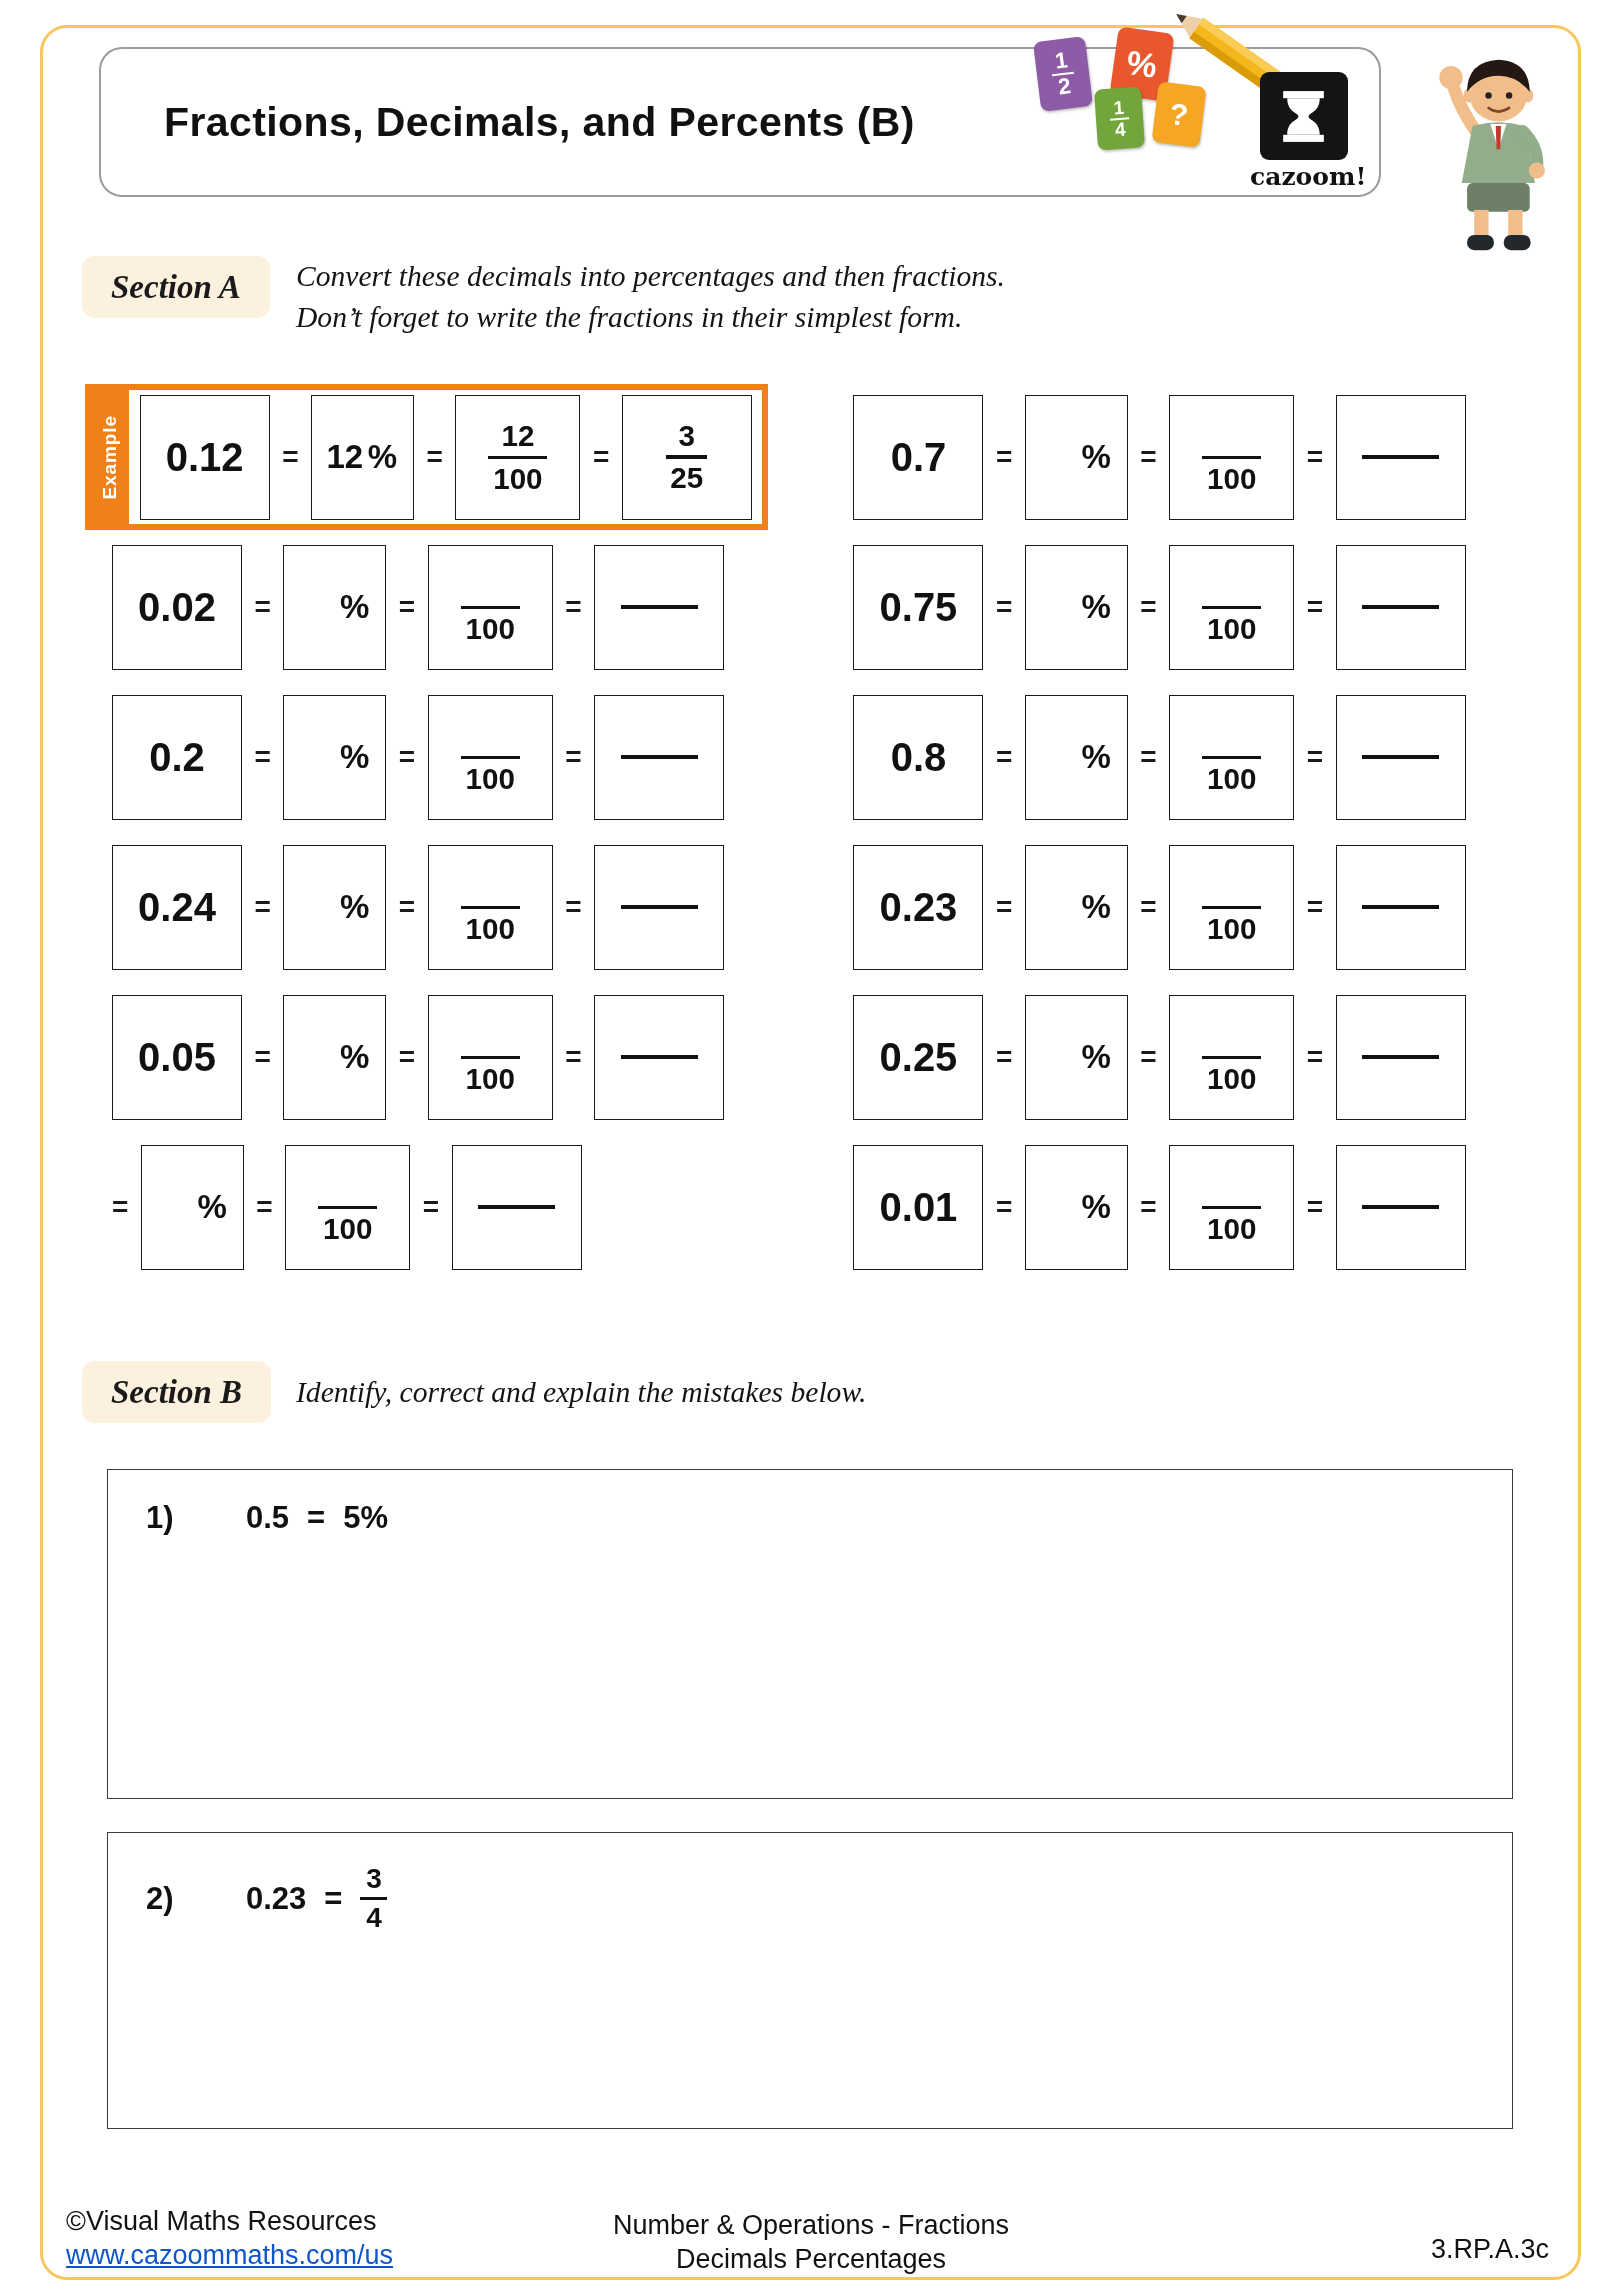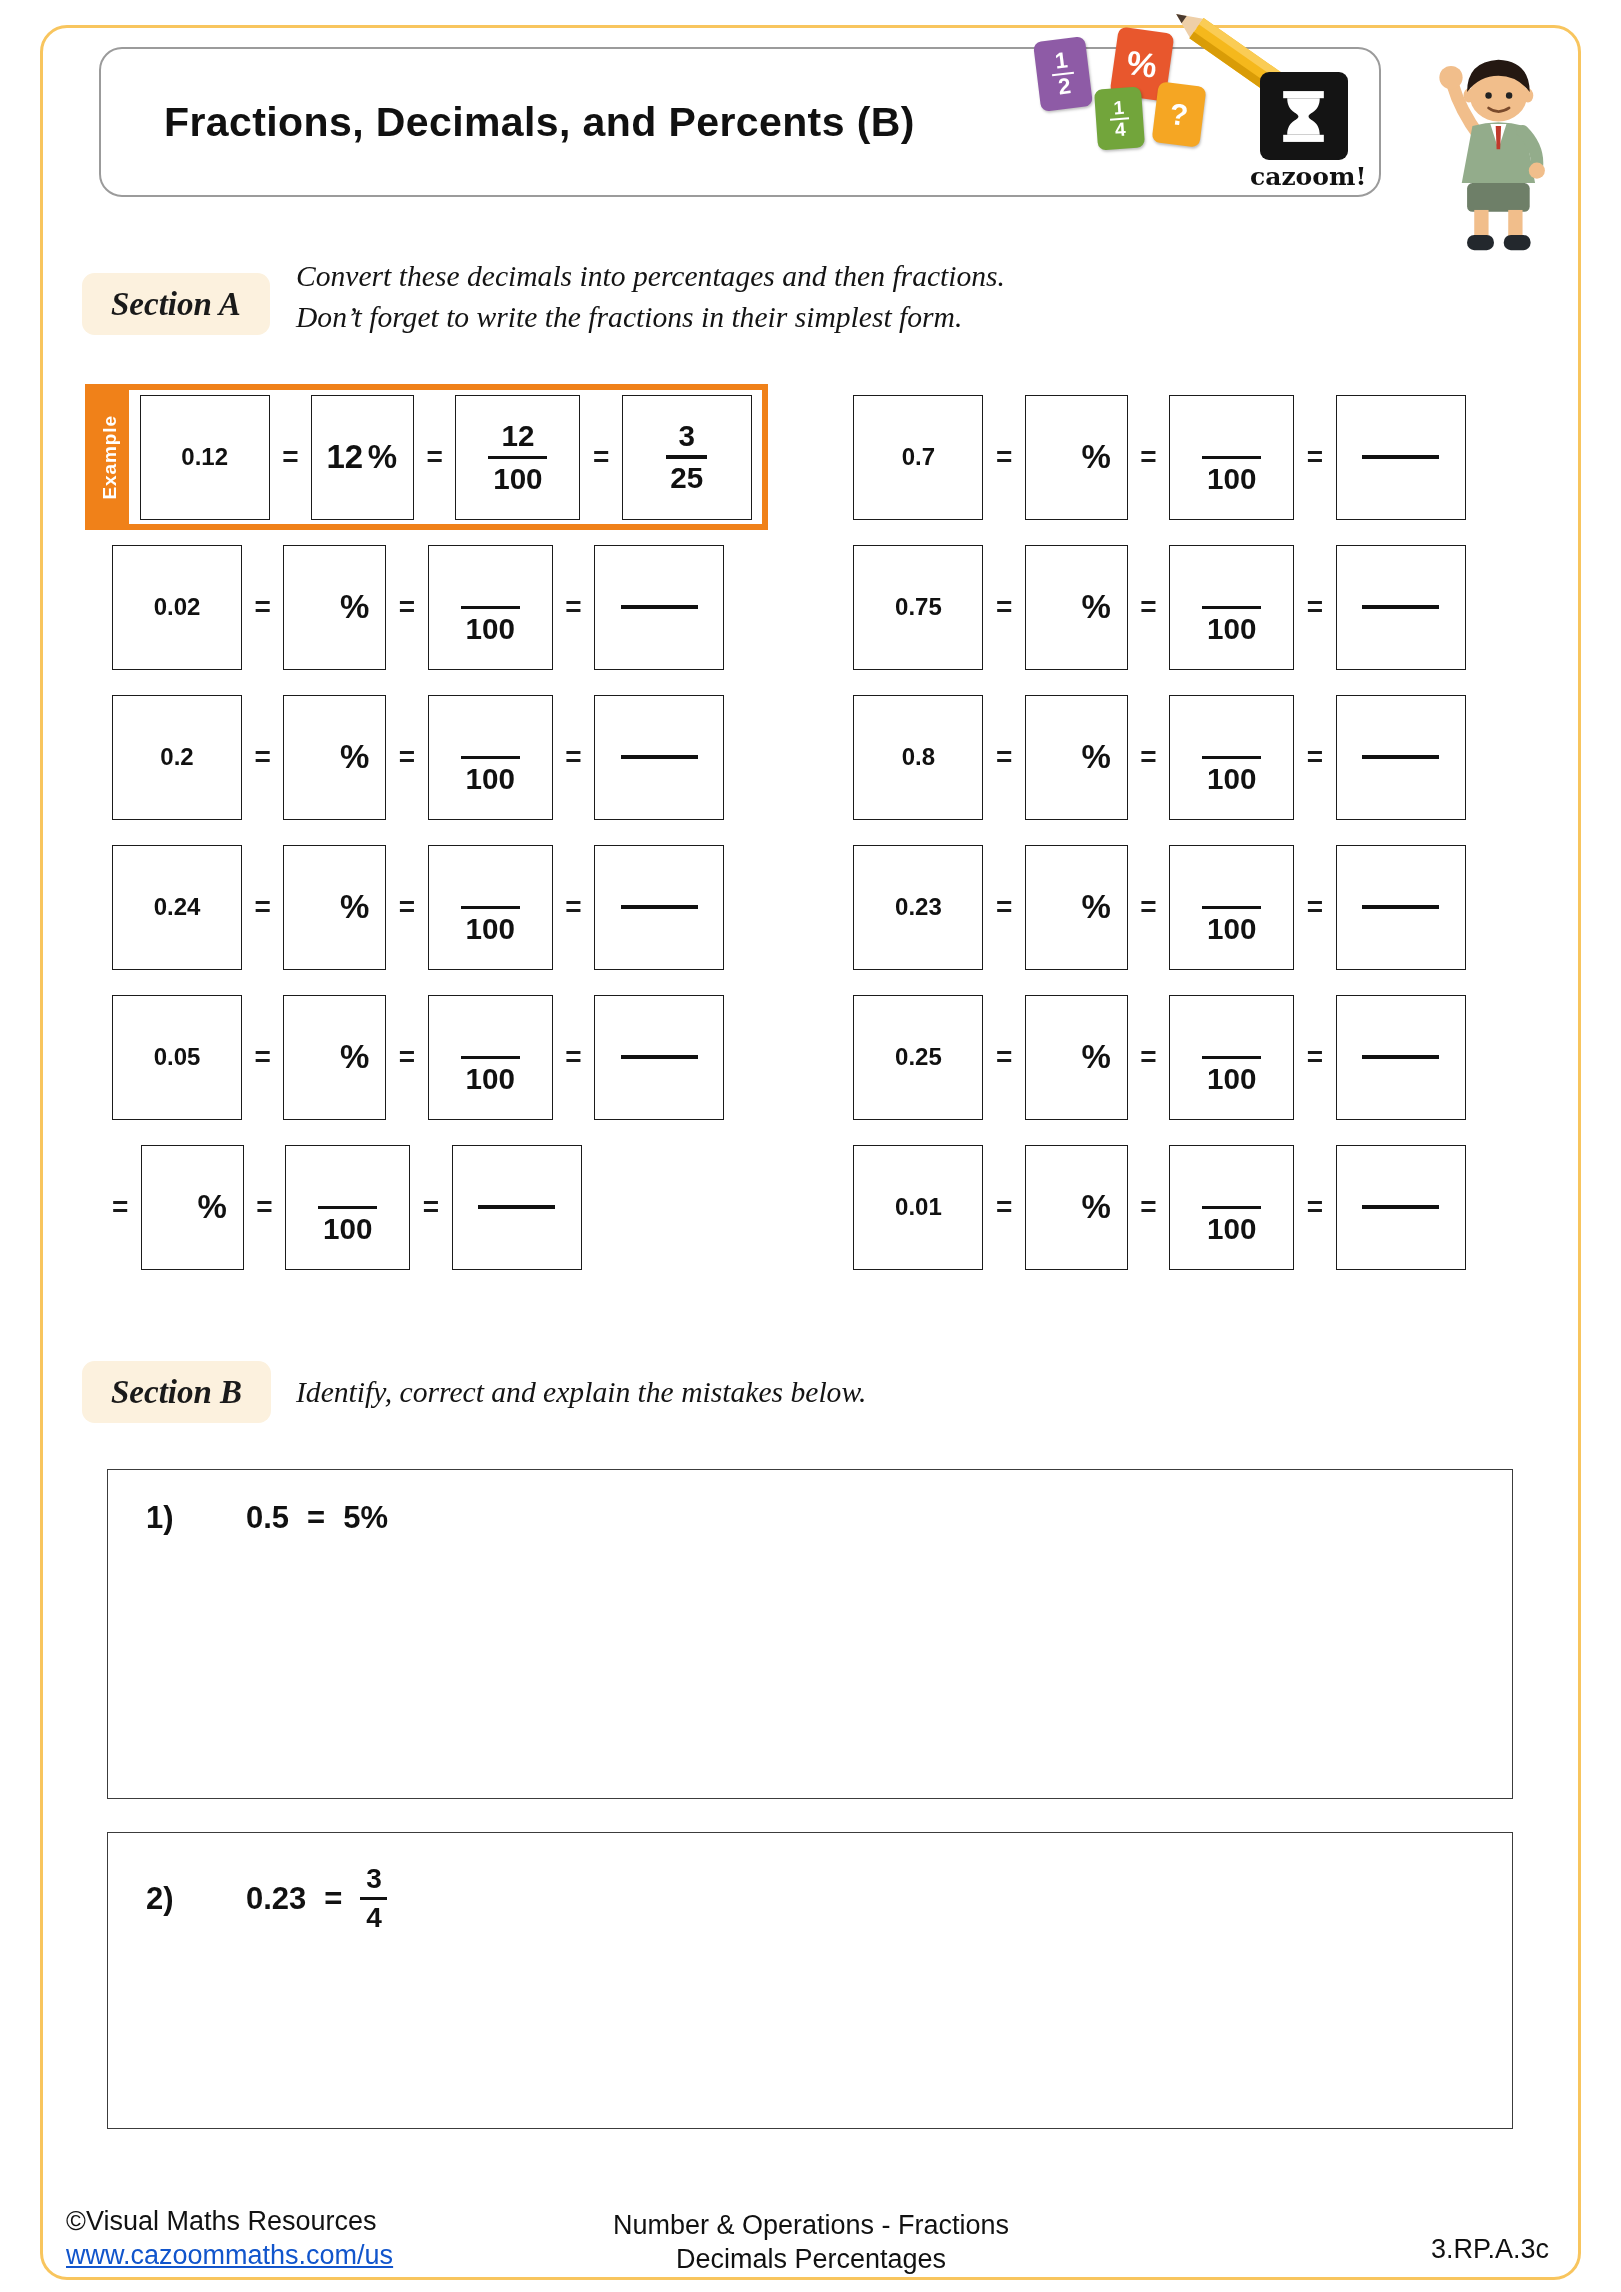--- a/index.html
+++ b/index.html
@@ -26,34 +26,34 @@
   .logo-wrap { position:absolute; left:1250px; top:72px; width:107px; text-align:center; z-index:5; }
   .logo-box { width:88px; height:88px; margin:0 auto; background:#141414; border-radius:9px;
     display:flex; align-items:center; justify-content:center; }
   .logo-text { font-family:"DejaVu Serif", serif; font-weight:bold; font-size:25px; color:#111; margin-top:1.8px; }
 
   .boy-wrap { position:absolute; left:1417px; top:47px; z-index:5; }
 
   
   .sec-label { position:absolute; background:#FCF1DE; border-radius:12.5px; padding:12.5px 29px;
     font-family:"Liberation Serif", serif; font-style:italic; font-weight:bold; font-size:33px; color:#1a1a1a; }
-  .sec-a-label { left:82px; top:273px; }
+  .sec-a-label { left:82px; top:256px; }
   .sec-b-label { left:82px; top:1361px; }
   .instr { position:absolute; font-family:"Liberation Serif", serif; font-style:italic; font-size:29.6px; color:#141414; line-height:1.4; }
   .instr-a { left:296px; top:256px; }
   .instr-b { left:296px; top:1372px; }
 
   
   .grid-a { position:absolute; left:85px; top:382px; display:flex; gap:85px; }
   .row-slot { height:150px; display:flex; align-items:center; }
   .row-slot.indent { padding-left:27px; }
   .prow { display:flex; align-items:center; gap:12.5px; }
 
   .box { border:1.8px solid #1b1b1b; background:#fff; height:125px; display:flex; align-items:center; justify-content:center; }
-  .dec { width:130px; font-size:24px; font-weight:bold; color:#111; }
+  .dec { width:130px; font-size:40px; font-weight:bold; color:#111; }
   .pct { width:103px; font-size:33px; font-weight:bold; color:#111; justify-content:flex-end; padding-right:16px; }
   .pct .pv { margin-right:4.5px; }
   .frb { width:125px; }
   .ansb { width:130px; }
   .eq { font-size:28px; font-weight:bold; color:#1a1a1a; }
 
   .frac { display:inline-flex; flex-direction:column; align-items:center; font-weight:bold; color:#111; }
   .frac .num { font-size:29.6px; min-height:38px; display:flex; align-items:flex-end; justify-content:center; padding-bottom:2.7px; }
   .frac .bar { width:59px; height:3.6px; background:#111; }
   .frac .den { font-size:29.6px; padding-top:2.7px; }

